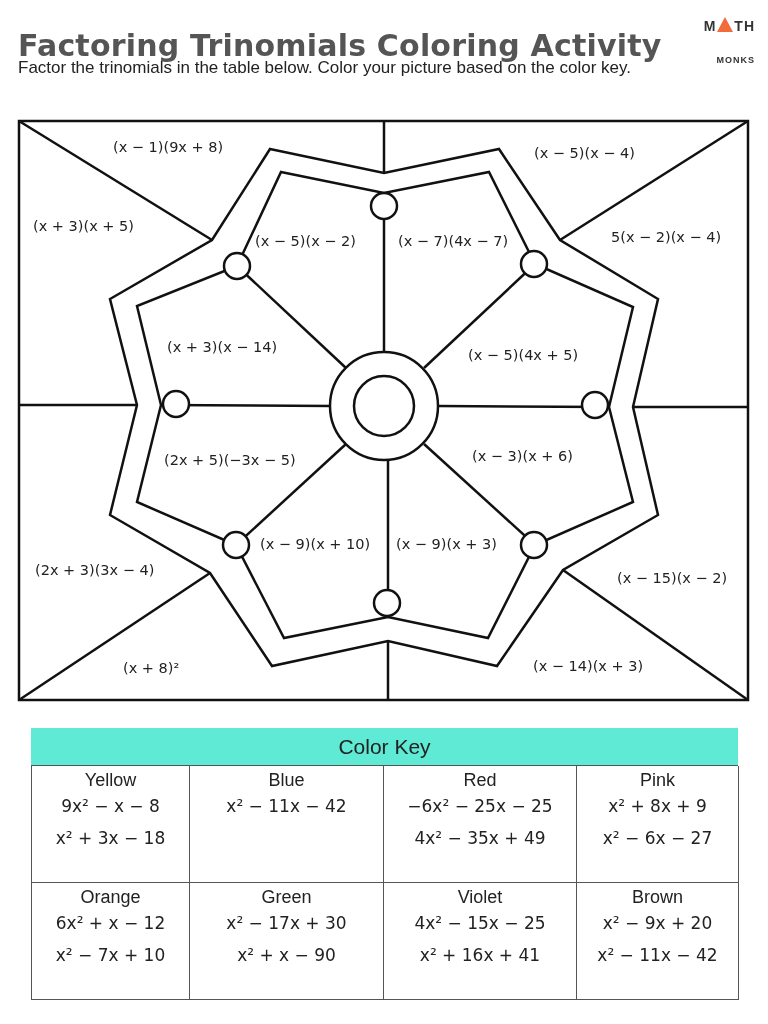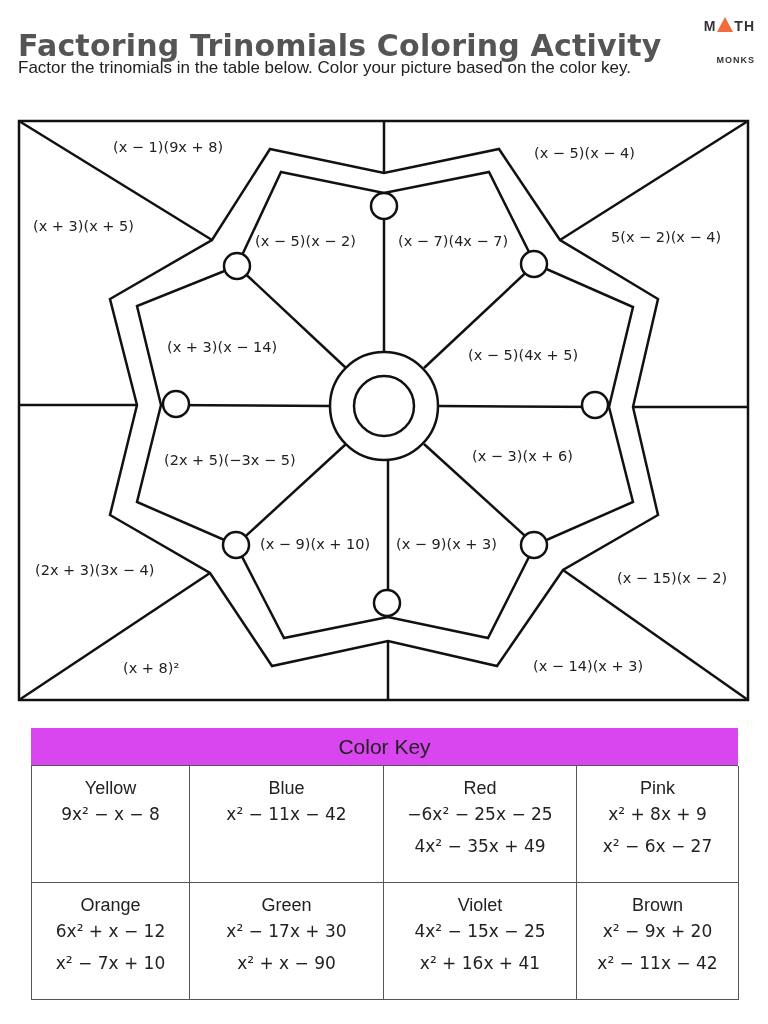--- a/index.html
+++ b/index.html
@@ -14,26 +14,26 @@
                       border-right: 8px solid transparent; border-bottom: 15px solid #f26b3a;
                       vertical-align: -1px; margin: 0 1px; }
     .logo-monks { font-family: "Liberation Sans", sans-serif; font-weight: bold; font-size: 9px;
                   color: #333; letter-spacing: 1px; display: block; margin-top: 17px; }
     .instructions { position: absolute; left: 18px; top: 57px; width: 730px;
                     font-family: "Liberation Sans", sans-serif; font-size: 17px; line-height: 21px; color: #222; }
     .diagram { position: absolute; left: 0; top: 0; }
     .diagram text { font-family: "DejaVu Sans", sans-serif; font-size: 14.5px; fill: #222; }
 
     .key { position: absolute; left: 31px; top: 728px; width: 707px; }
-    .key-header { background: #d946ef; height: 37px; line-height: 37px; text-align: center;
+    .key-header { background: #5eead4; height: 37px; line-height: 37px; text-align: center;
                   font-family: "Liberation Sans", sans-serif; font-size: 21px; color: #222; }
     .key-grid { display: grid; grid-template-columns: 158px 194px 193px 162px;
                 border-left: 1px solid #555; border-top: 1px solid #555; }
     .key-cell { border-right: 1px solid #555; border-bottom: 1px solid #555; height: 117px;
-                text-align: center; box-sizing: border-box; padding-top: 12px; }
+                text-align: center; box-sizing: border-box; padding-top: 4px; }
     .key-color { font-family: "Liberation Sans", sans-serif; font-size: 18px; color: #222; height: 26px; }
     .key-expr { font-family: "DejaVu Sans", sans-serif; font-size: 17px; color: #222; height: 25px; }
     .key-expr + .key-expr { margin-top: 7px; }
   </style>
 </head>
 <body>
 
 <div class="title">Factoring Trinomials Coloring Activity</div>
 
 <div class="logo">
@@ -103,20 +103,21 @@
     <text x="533" y="671">(x − 14)(x + 3)</text>
   </g>
 </svg>
 
 <div class="key">
   <div class="key-header">Color Key</div>
   <div class="key-grid">
     <div class="key-cell">
       <div class="key-color">Yellow</div>
       <div class="key-expr">9x² − x − 8</div>
+      <div class="key-expr">x² + 3x − 18</div>
     </div>
     <div class="key-cell">
       <div class="key-color">Blue</div>
       <div class="key-expr">x² − 11x − 42</div>
     </div>
     <div class="key-cell">
       <div class="key-color">Red</div>
       <div class="key-expr">−6x² − 25x − 25</div>
       <div class="key-expr">4x² − 35x + 49</div>
     </div>

